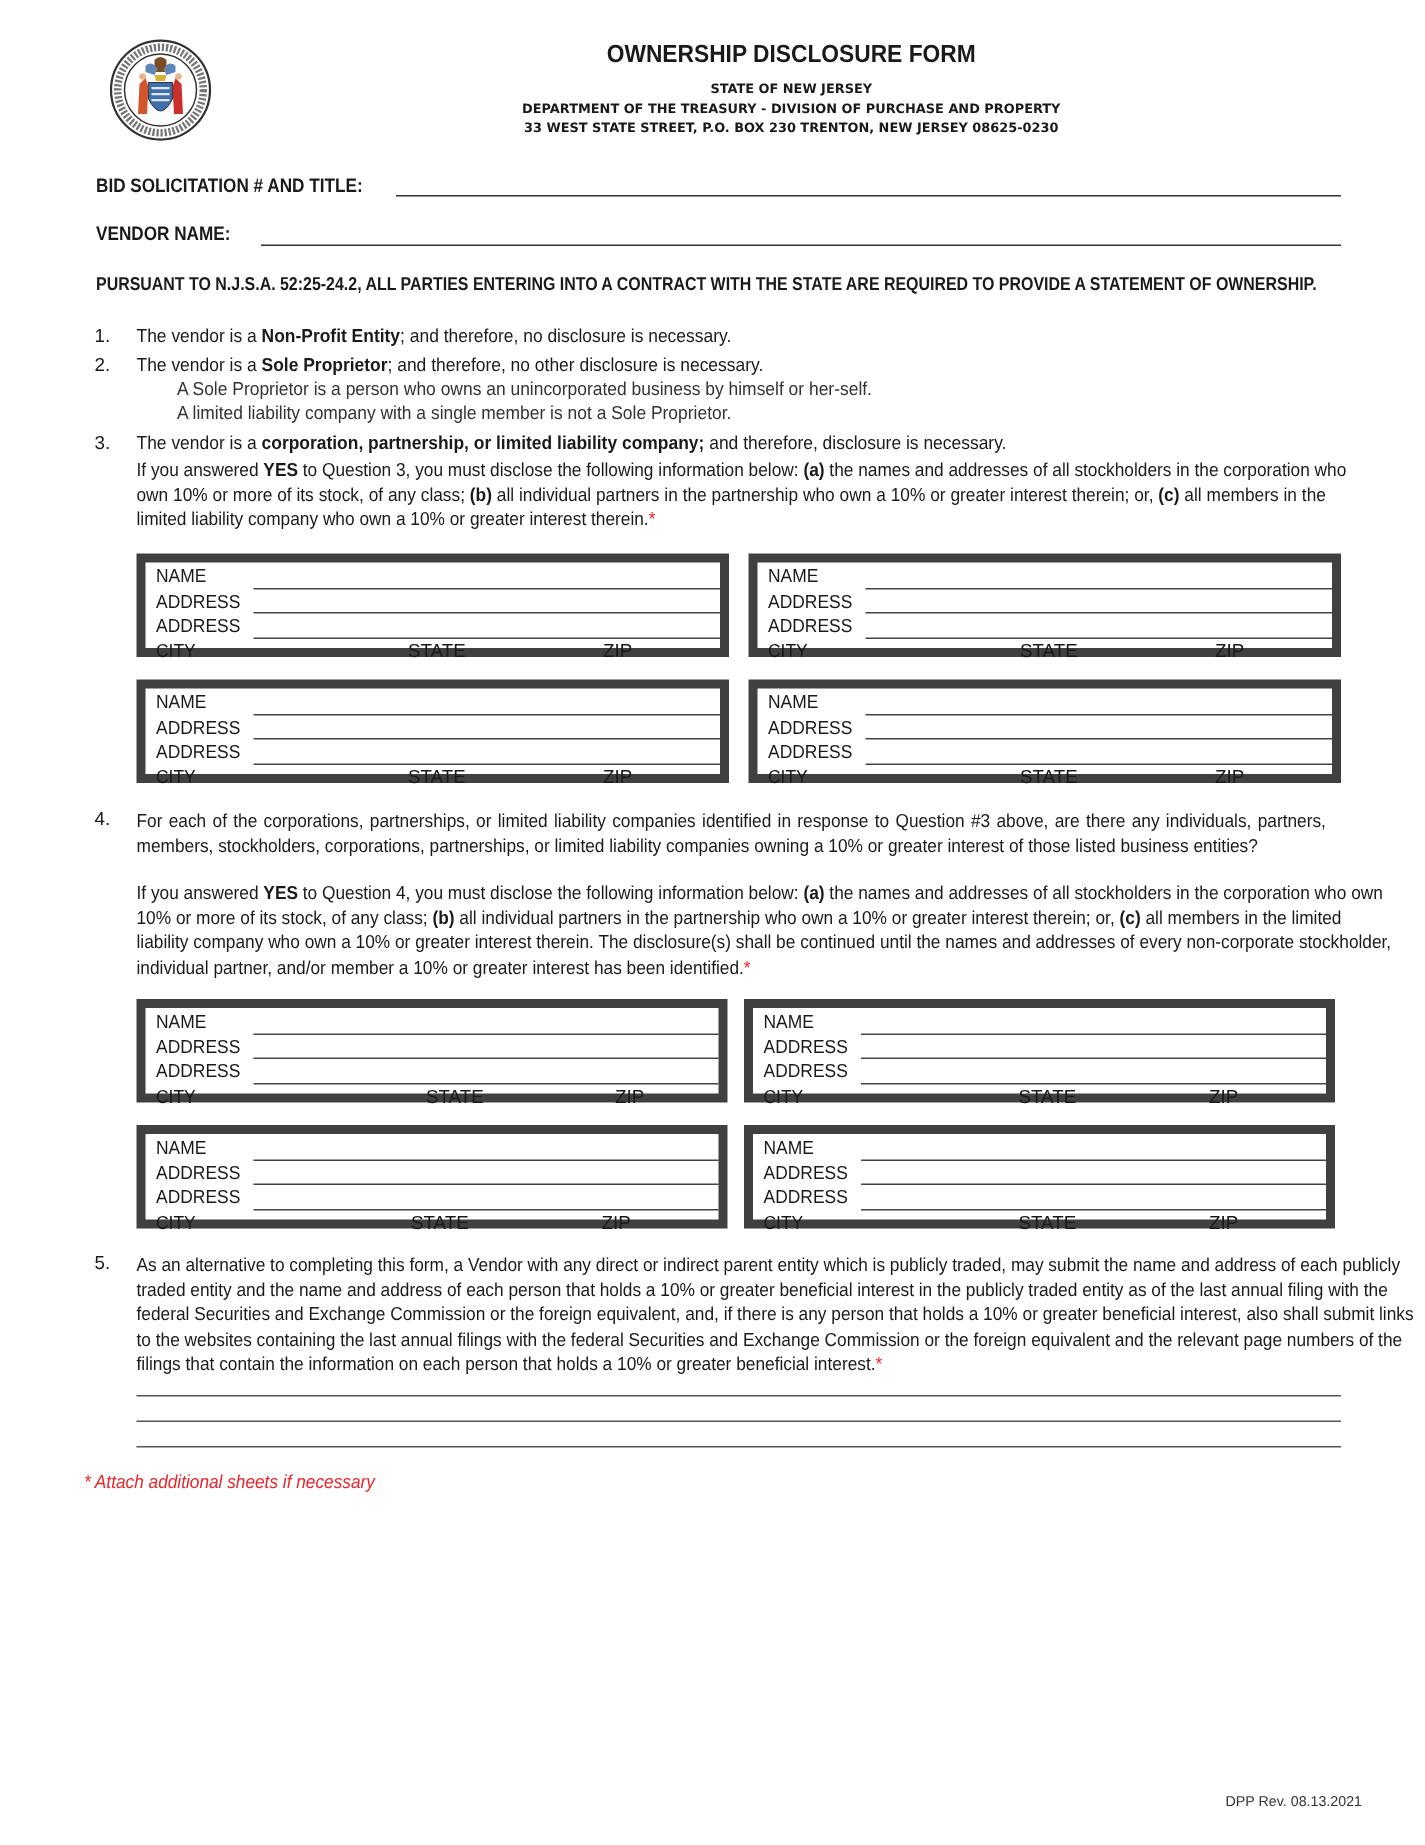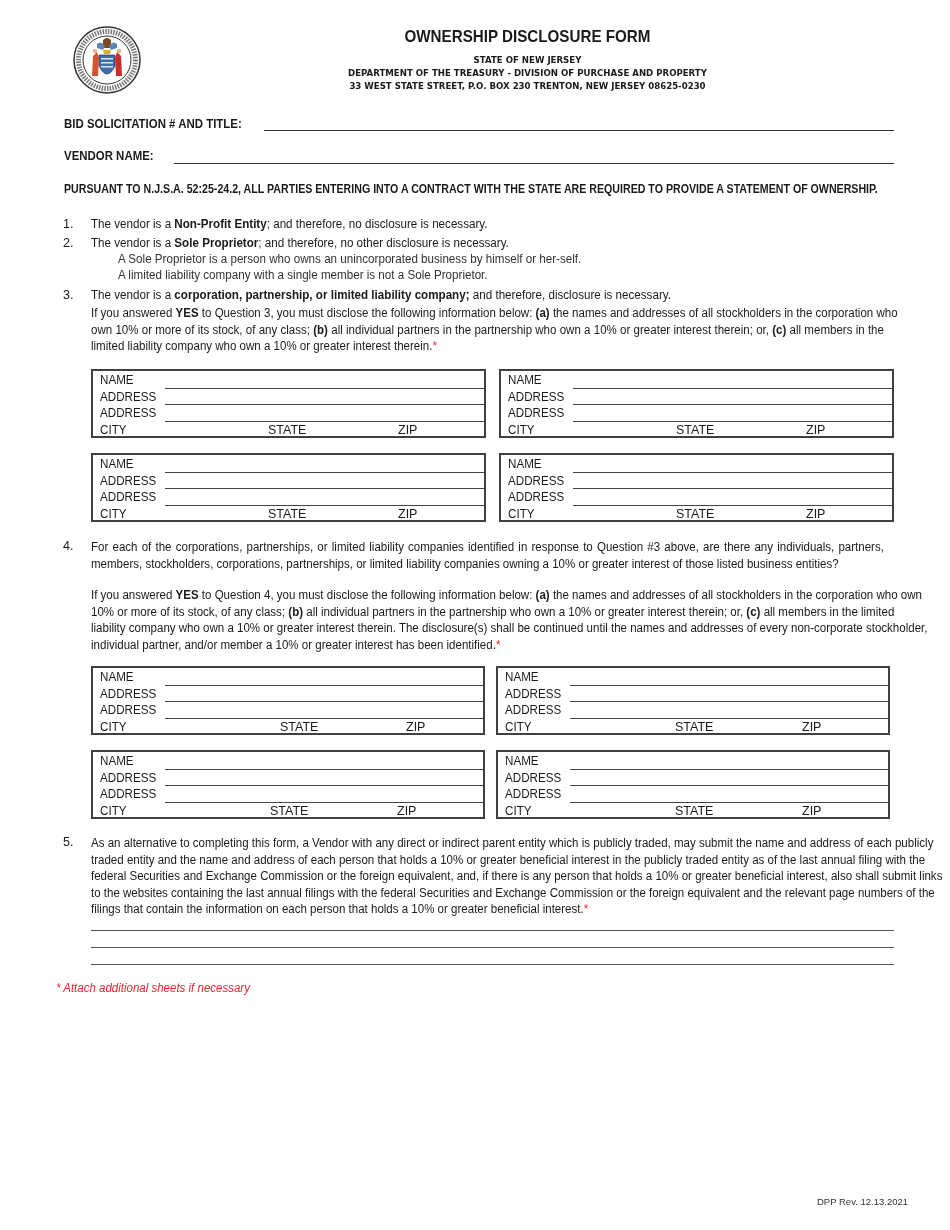--- a/index.html
+++ b/index.html
@@ -12,21 +12,21 @@
     .sub1 { top: 55px; } .sub2 { top: 68px; } .sub3 { top: 81px; }
     .lbl { font-weight: bold; font-size: 13px; transform: scaleX(0.88); transform-origin: 0 0; }
     .line { height: 0; border-top: 1px solid #333; }
     .pursuant { left: 64px; top: 182px; font-weight: bold; font-size: 12.4px; white-space: nowrap; transform: scaleX(0.858); transform-origin: 0 0; }
     .num { font-size: 12.5px; }
     .item { font-size: 12.5px; white-space: nowrap; transform: scaleX(0.93); transform-origin: 0 0; }
     .para { font-size: 12.5px; line-height: 16.5px; text-align: justify; transform-origin: 0 0; }
     .para .row { display: block; text-align: justify; text-align-last: justify; white-space: nowrap; }
     .para .row.end { text-align-last: left; }
     .red { color: #e8262b; }
-    .box { border: 2px solid #404040; box-sizing: border-box; height: 69px; }
+    .box { border: 6px solid #404040; box-sizing: border-box; height: 69px; }
     .box .r { position: absolute; left: 7px; font-size: 12.5px; transform: scaleX(0.93); transform-origin: 0 0; }
     .box .fl { position: absolute; height: 0; border-top: 1px solid #444; right: 0; }
     .box .st, .box .zp { position: absolute; font-size: 12.5px; }
     .wline { left: 91px; width: 803px; height: 0; border-top: 1px solid #555; }
     .attach { left: 56px; top: 981px; color: #e8262b; font-style: italic; font-size: 12.5px; transform: scaleX(0.92); transform-origin: 0 0; }
     .rev { left: 817px; top: 1196px; font-size: 9.5px; color: #333; }
   </style>
 </head>
 <body>
 
@@ -189,13 +189,13 @@
   <span class="row">traded entity and the name and address of each person that holds a 10% or greater beneficial interest in the publicly traded entity as of the last annual filing with the</span>
   <span class="row">federal Securities and Exchange Commission or the foreign equivalent, and, if there is any person that holds a 10% or greater beneficial interest, also shall submit links</span>
   <span class="row">to the websites containing the last annual filings with the federal Securities and Exchange Commission or the foreign equivalent and the relevant page numbers of the</span>
   <span class="row end"><span>filings that contain the information on each person that holds a 10% or greater beneficial interest.</span><span class="red">*</span></span>
 </div>
 <div class="abs wline" style="top:930px;"></div>
 <div class="abs wline" style="top:947px;"></div>
 <div class="abs wline" style="top:964px;"></div>
 
 <div class="abs attach">* Attach additional sheets if necessary</div>
-<div class="abs rev">DPP Rev. 12.13.2021</div>
+<div class="abs rev">DPP Rev. 08.13.2021</div>
 
 </body></html>

